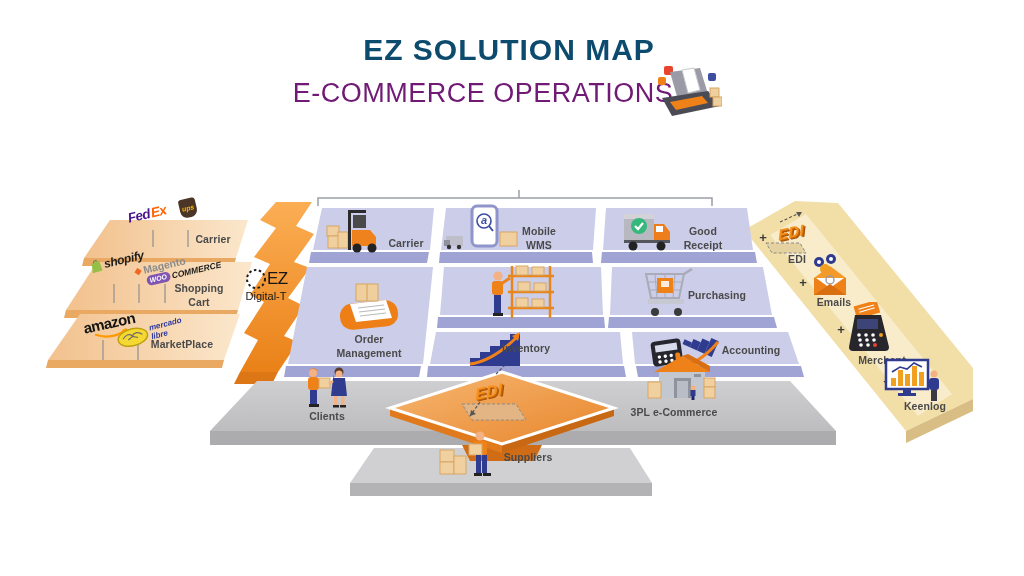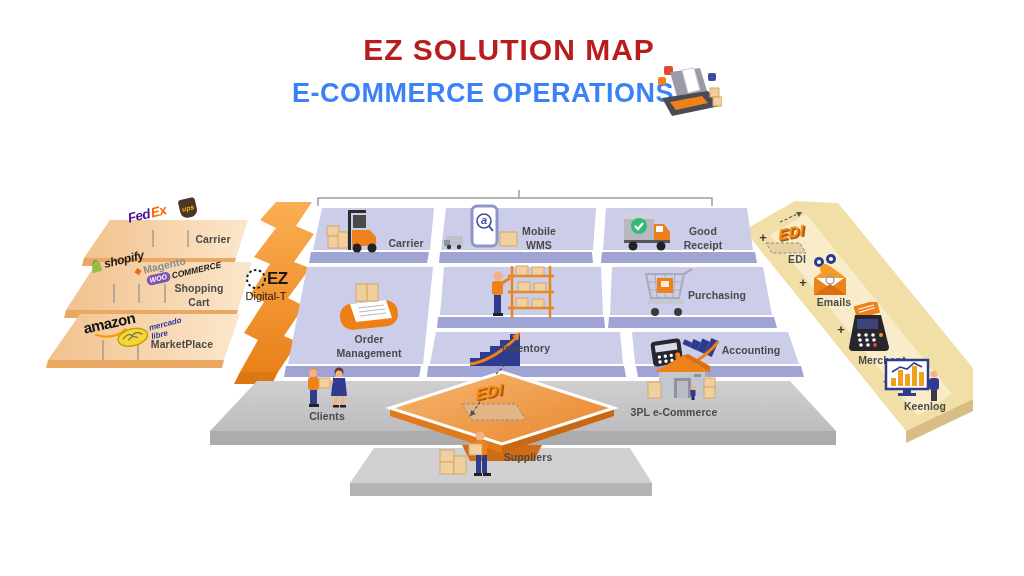--- a/index.html
+++ b/index.html
@@ -3,42 +3,42 @@
 <meta charset="utf-8">
 <style>
   html,body{margin:0;padding:0;background:#fff}
   .stage{position:relative;width:1024px;height:576px;background:#fff;overflow:hidden;
          font-family:"Liberation Sans",sans-serif;}
   .bg{position:absolute;left:0;top:0}
   .abs{position:absolute}
   .lbl{position:absolute;transform:translate(-50%,-50%);font-size:10.5px;font-weight:600;
        color:#4a4a4a;text-align:center;line-height:1.3;letter-spacing:.1px}
   .title1{position:absolute;left:509px;top:50px;transform:translate(-50%,-50%);
-          font-size:30px;font-weight:800;color:#b91c1c;letter-spacing:1px;white-space:nowrap}
+          font-size:30px;font-weight:800;color:#0c4a6e;letter-spacing:1px;white-space:nowrap}
   .title2{position:absolute;left:483px;top:93px;transform:translate(-50%,-50%);
-          font-size:27px;font-weight:700;color:#3b82f6;letter-spacing:.5px;white-space:nowrap}
+          font-size:27px;font-weight:400;color:#701a75;letter-spacing:.5px;white-space:nowrap}
   .kit{position:absolute;left:513px;top:184px;transform:translate(-50%,-50%);
        font-size:15px;font-weight:800;color:#3D4EA1;letter-spacing:.4px;white-space:nowrap}
   .plus{position:absolute;transform:translate(-50%,-50%);font-weight:900;font-size:13px;color:#3a3a3a}
   .edi3d{position:absolute;transform:translate(-50%,-50%) rotate(-12deg) skewX(-8deg);
          font-weight:900;font-style:italic;font-size:15px;color:#F6921E;letter-spacing:.5px;
          text-shadow:1px 1px 0 #C8660A,2px 2px 0 #A85407}
   .brand{position:absolute;display:flex;align-items:center;gap:2px;white-space:nowrap}
   .fedex{transform:translate(-50%,-50%) rotate(-13deg);font-style:italic;font-weight:900;
          font-size:13.5px;letter-spacing:-.5px}
   .fedex .fa{color:#4A148C}.fedex .fb{color:#FF6200;margin-left:-1px}
   .shopify-t{font-weight:800;font-style:italic;font-size:12px;color:#1c1c1c;letter-spacing:-.3px}
   .magento-t{font-weight:700;font-size:10.5px;color:#8C8C8C}
   .mag-d{color:#F2671F;font-size:9px;font-weight:900}
   .woo-pill{background:#7F54B3;color:#fff;font-weight:900;font-size:7px;font-style:italic;
             padding:1px 3px;border-radius:7px;line-height:1.2}
   .woo-b{font-weight:900;font-style:italic;font-size:8.5px;color:#1a1a1a}
   .amazon-t{font-weight:800;font-size:15px;color:#131313;letter-spacing:-.6px;line-height:.9}
   .ml-text{font-weight:800;font-style:italic;font-size:8px;color:#2D3AA0;line-height:1.05;text-align:left}
-  .ez-brand{position:absolute;font-weight:700;font-size:17px;color:#161616;letter-spacing:-.5px}
+  .ez-brand{position:absolute;font-weight:400;font-size:17px;color:#161616;letter-spacing:-.5px}
   .ez-prod{position:absolute;transform:translate(-50%,-50%);font-weight:400;font-size:11px;color:#161616}
   .ups-wrap{transform:translate(-50%,-50%) rotate(-13deg)}
   .ups-shield{width:17px;height:19px;background:#4A3526;border-radius:3px 3px 7px 7px;
               display:flex;align-items:center;justify-content:center}
   .ups-shield span{color:#FFB500;font-weight:900;font-style:italic;font-size:7px}
   .mag-glyph{position:absolute;transform:translate(-50%,-50%);font-weight:900;font-size:11px;color:#3D4EA1;font-style:italic}
 </style>
 </head>
 <body>
 

